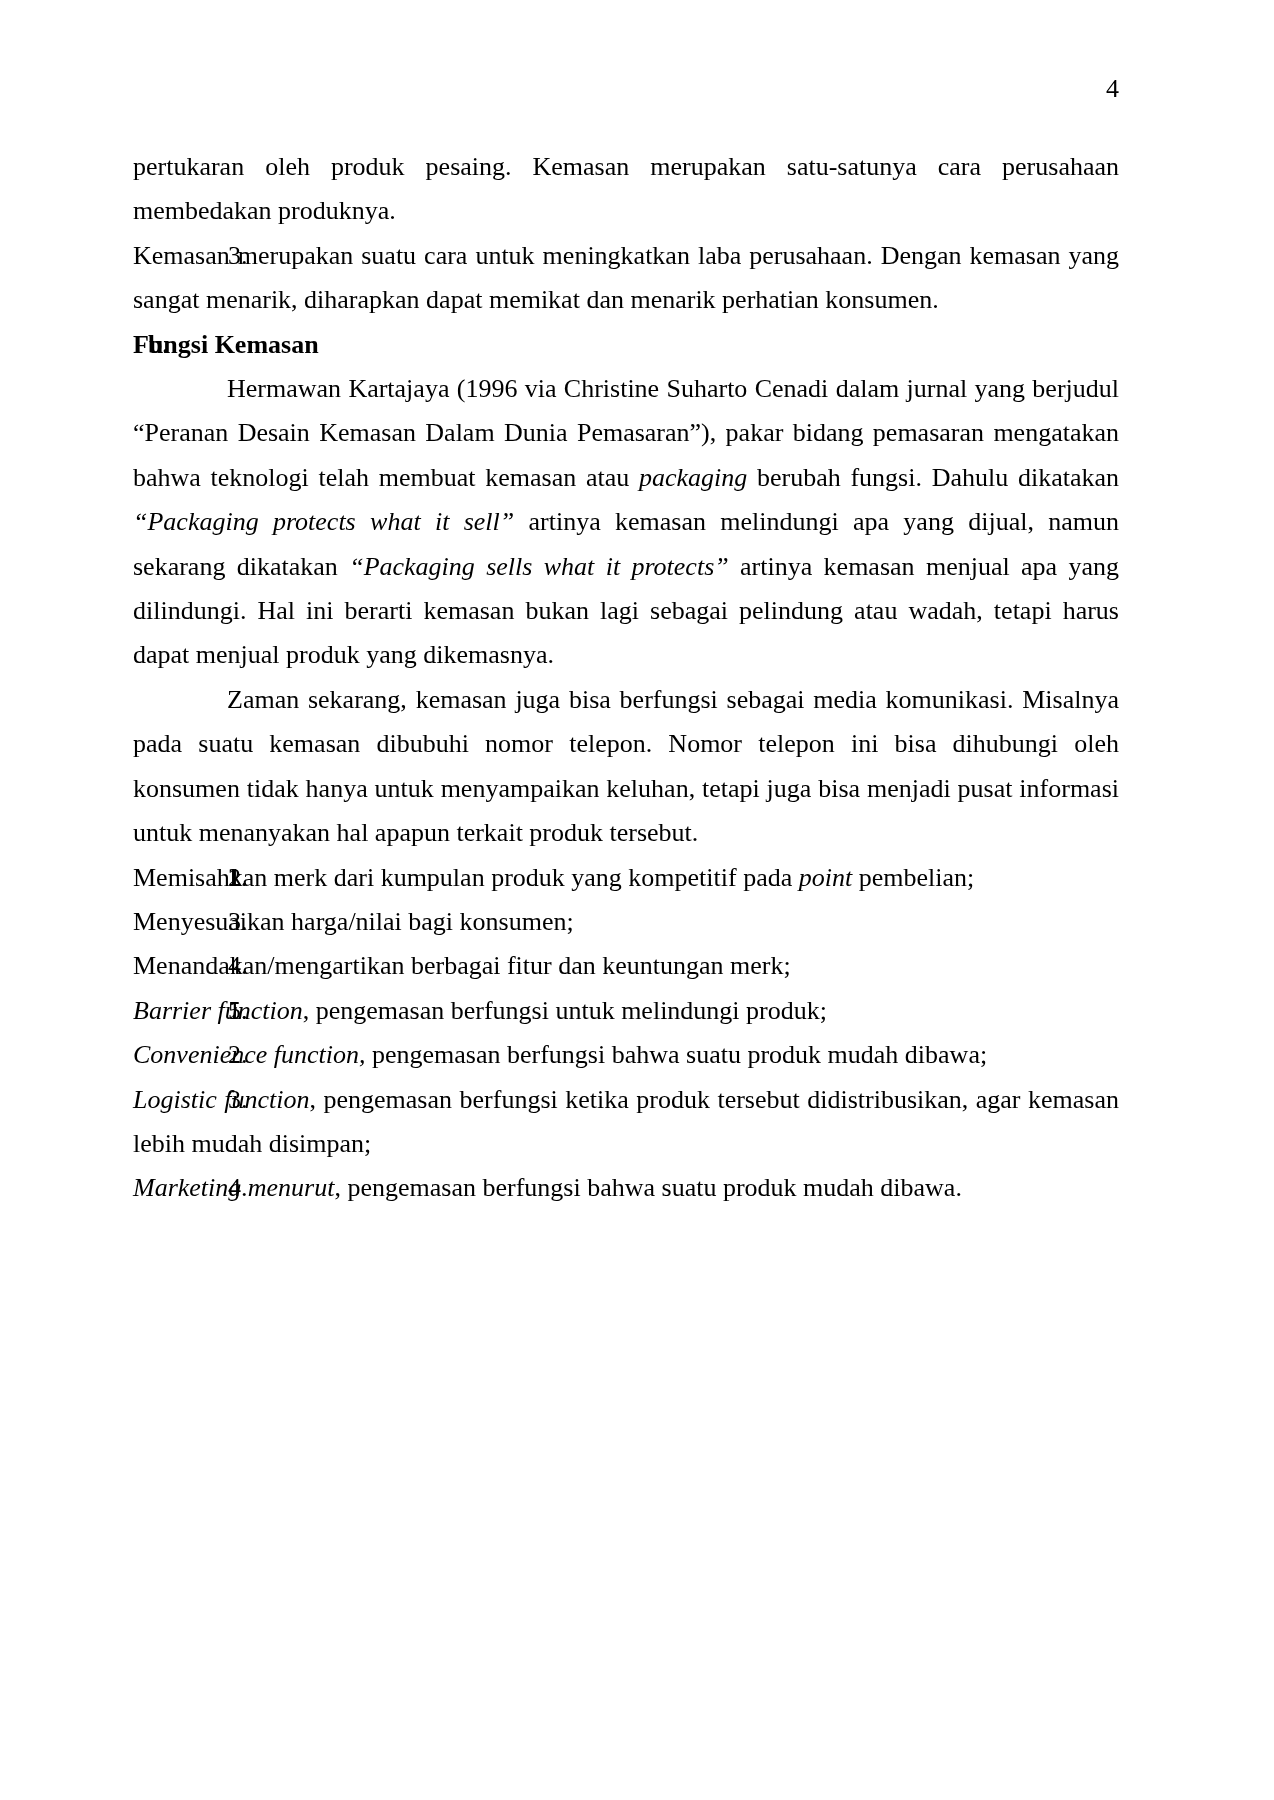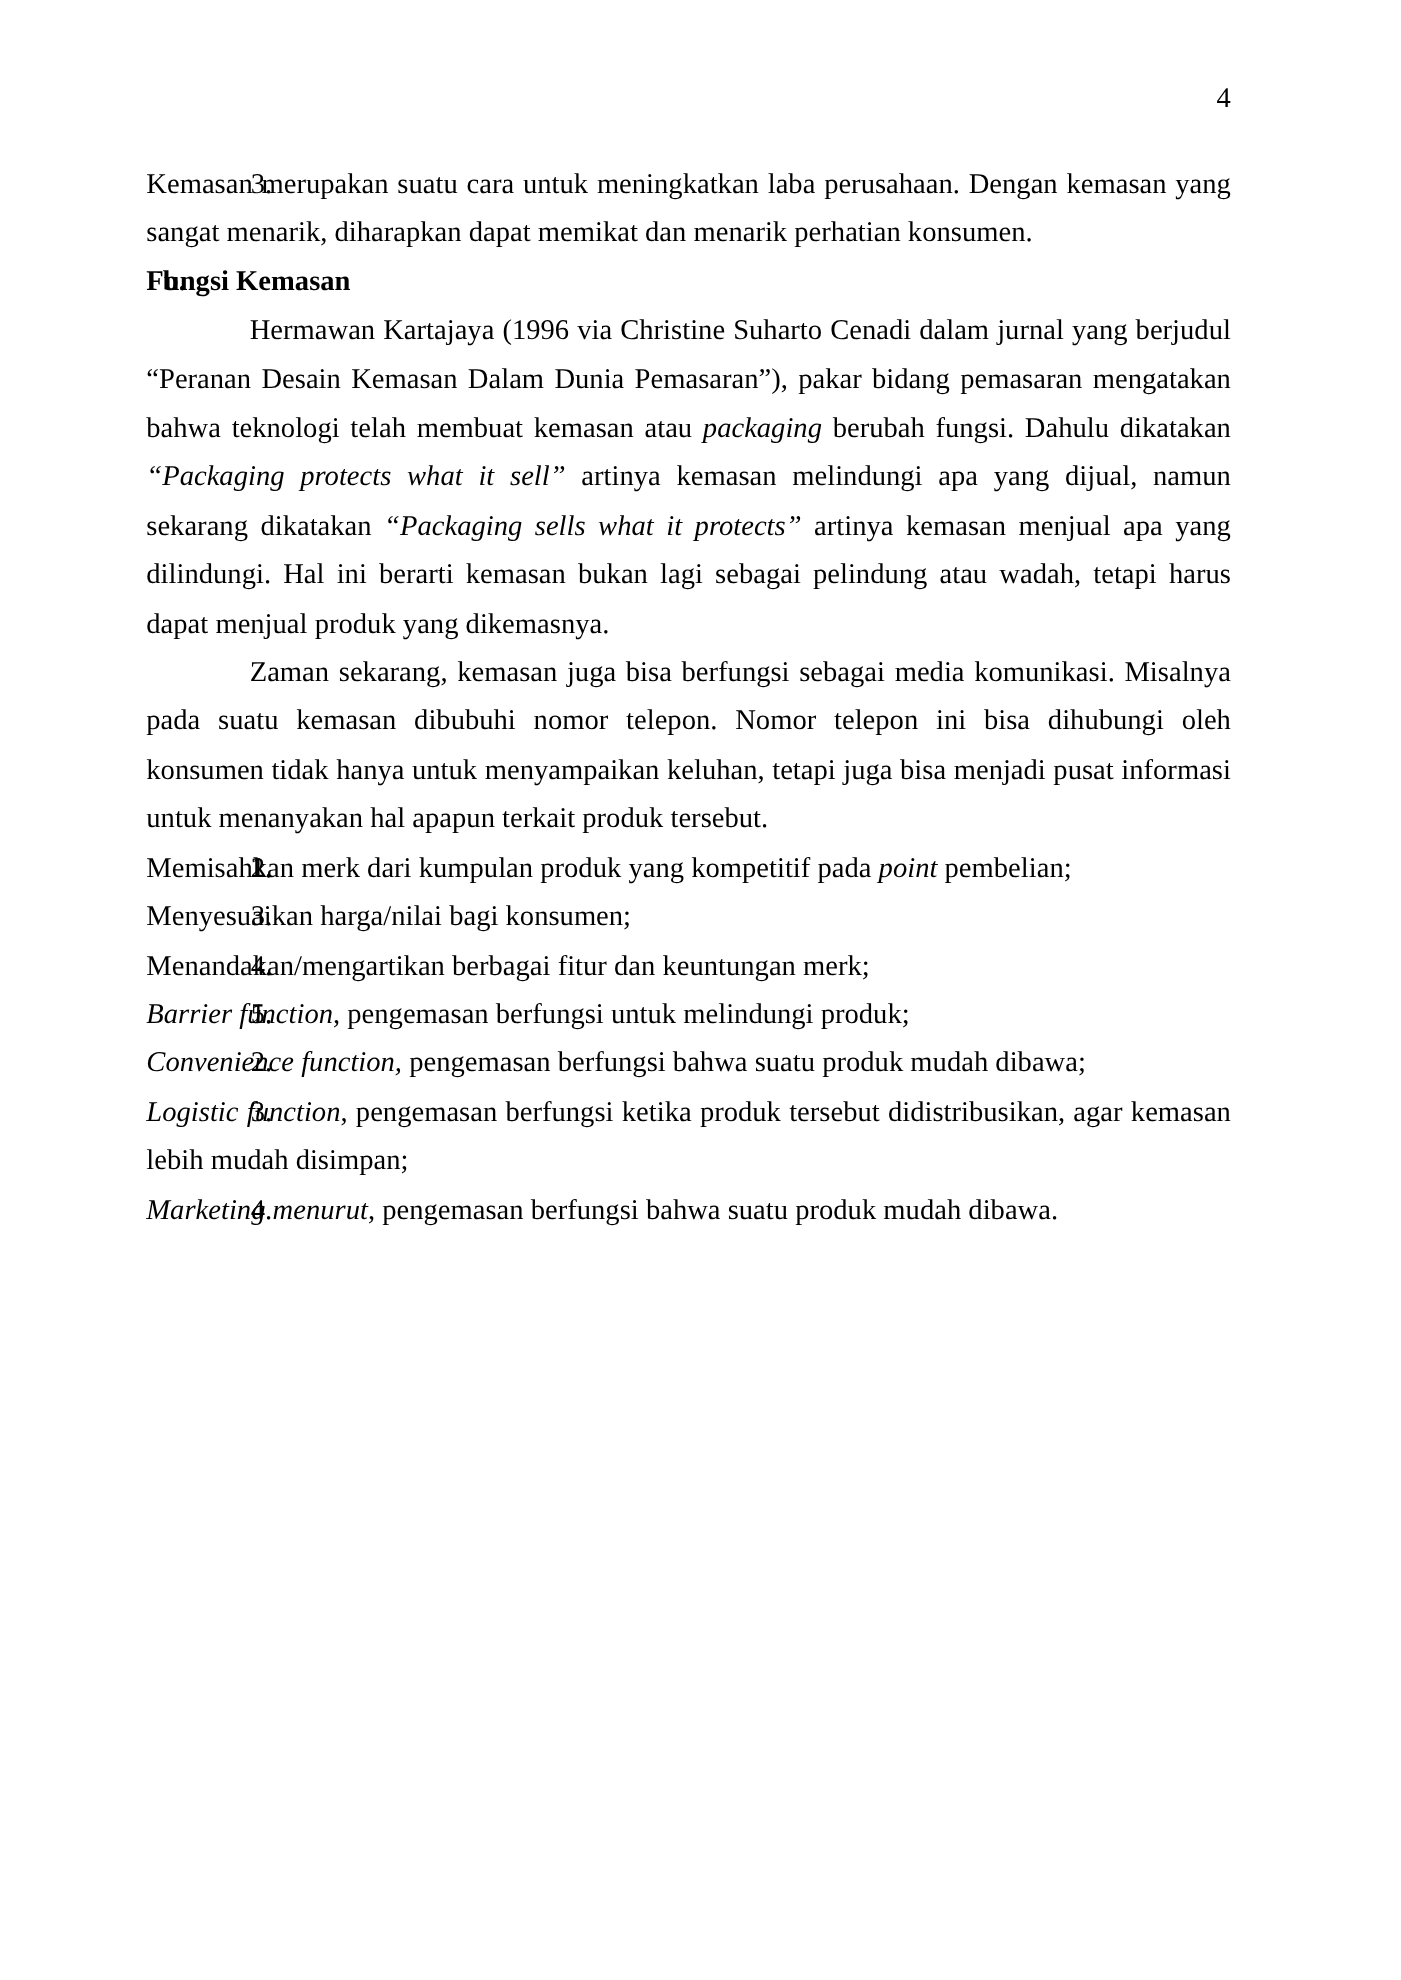--- a/index.html
+++ b/index.html
@@ -71,20 +71,23 @@
 </style>
 </head>
 <body>
 
 <div class="page">
 
   <div class="page-number">4</div>
 
   <div class="content">
 
+    <div class="row hang-cont">
+      <span>pertukaran oleh produk pesaing. Kemasan merupakan satu-satunya cara perusahaan membedakan produknya.</span>
+    </div>
 
     <div class="row li">
       <span class="marker">3.</span>
       <span>Kemasan merupakan suatu cara untuk meningkatkan laba perusahaan. Dengan kemasan yang sangat menarik, diharapkan dapat memikat dan menarik perhatian konsumen.</span>
     </div>
 
     <div class="row heading">
       <span class="hmarker">b.</span>
       <span>Fungsi Kemasan</span>
     </div>

